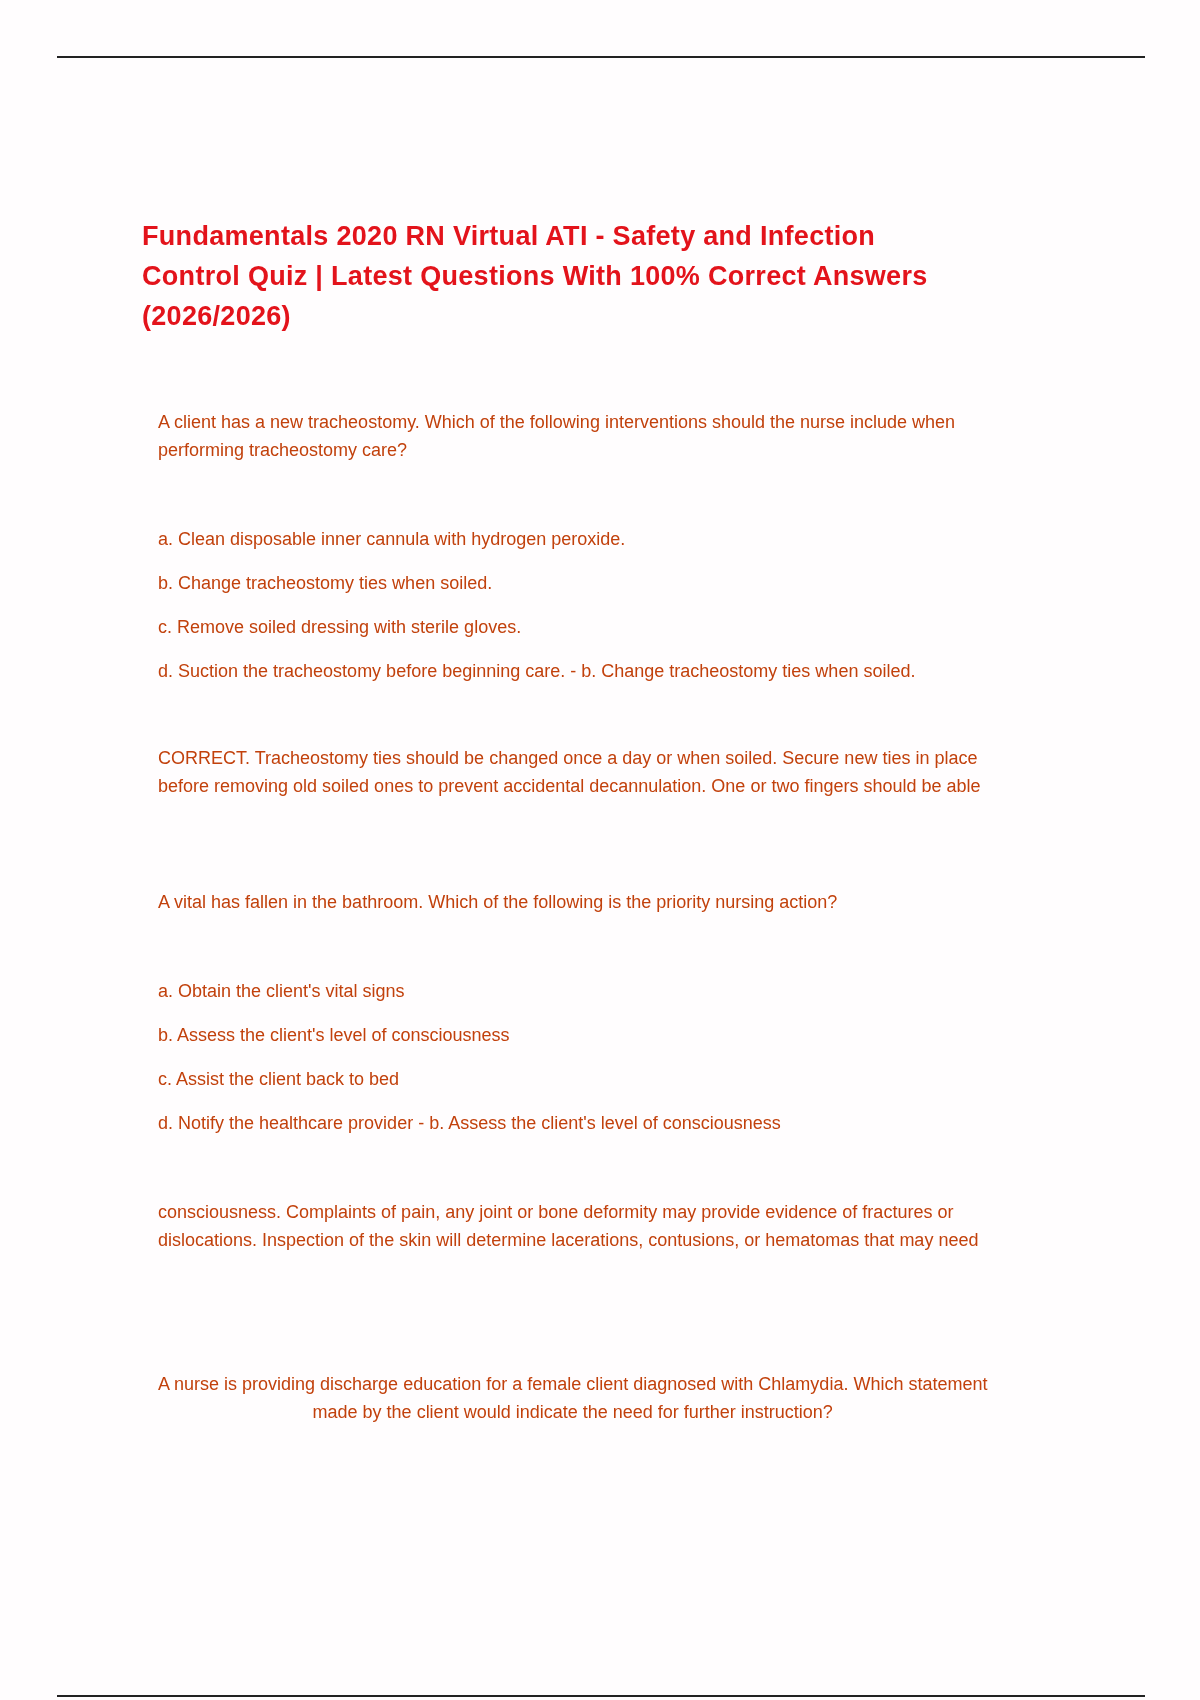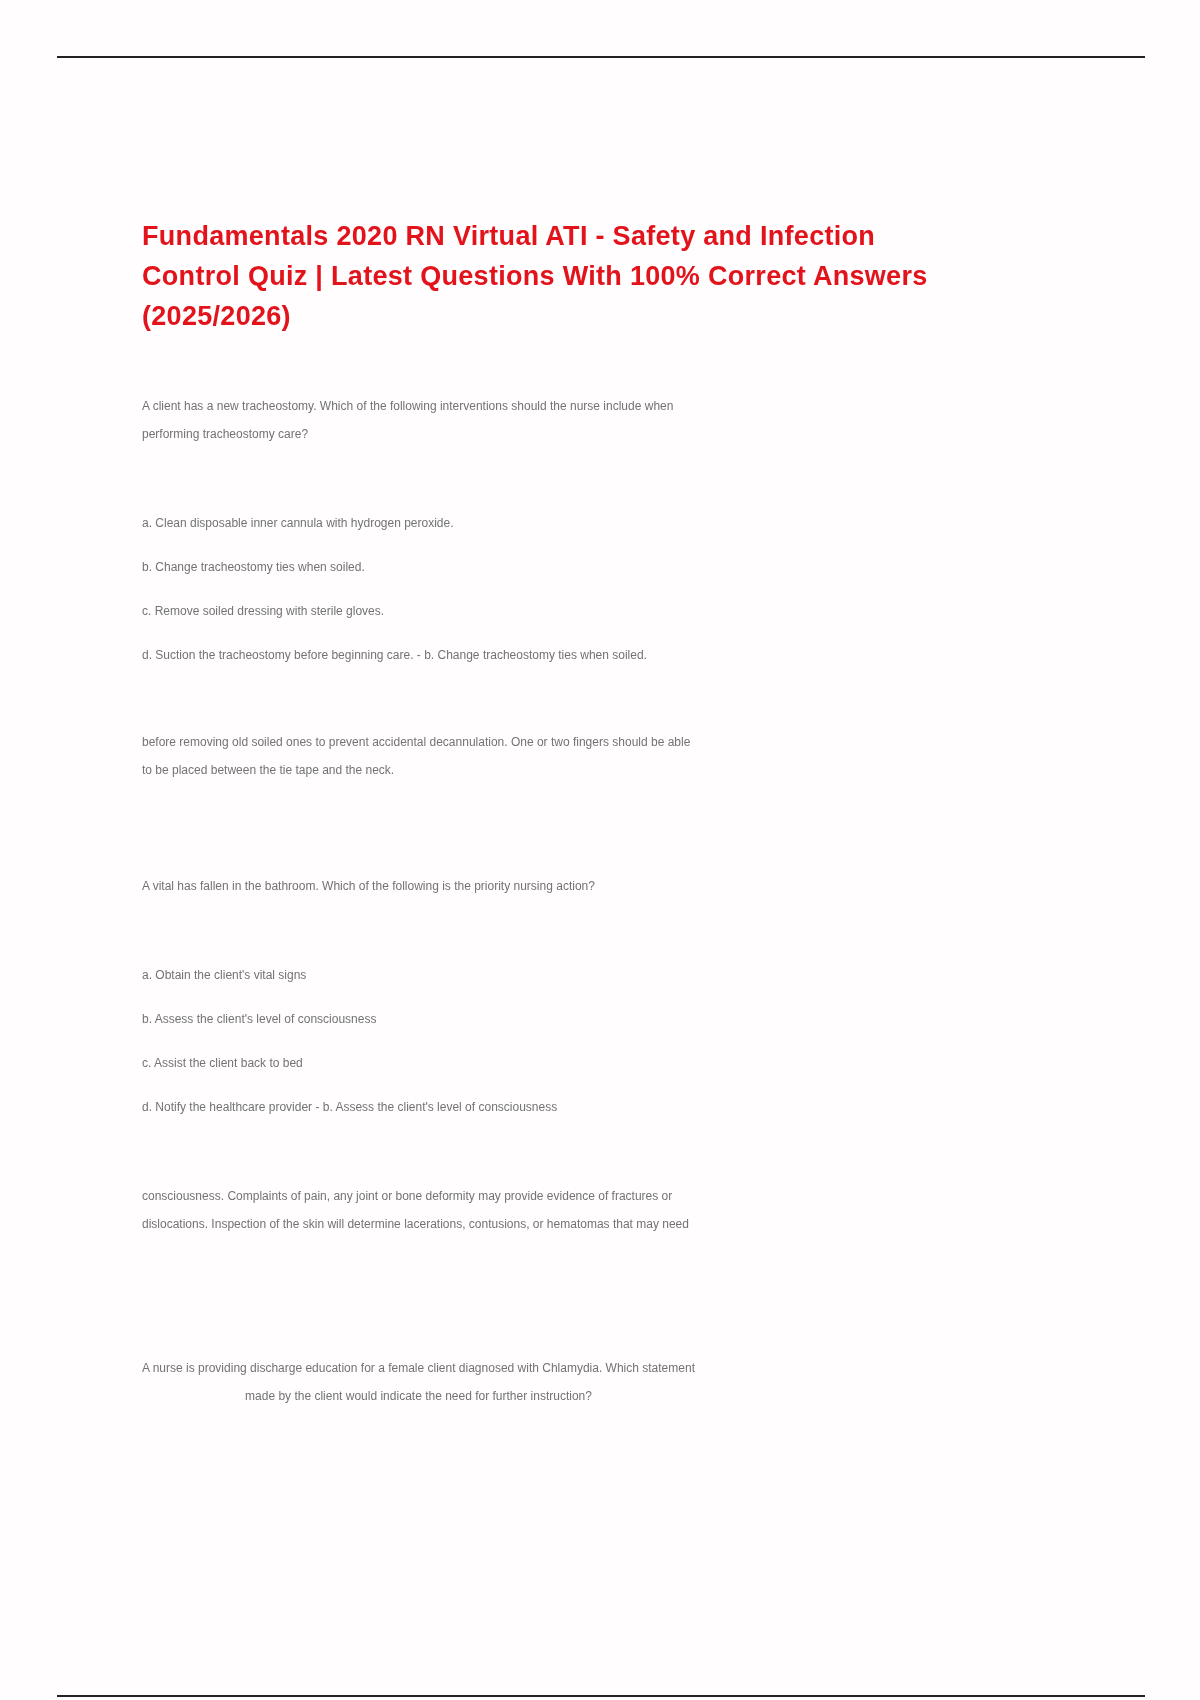--- a/index.html
+++ b/index.html
@@ -48,52 +48,52 @@
       font-size: 27px;
       line-height: 40px;
       color: #e3131b;
       letter-spacing: 0.3px;
     }
     .title span { display: block; white-space: nowrap; }
 
     .p {
       position: absolute;
       left: 0;
-      margin: 0;
-      font-size: 12px;
+      margin: 16px;
+      font-size: 18px;
       line-height: 28px;
-      color: #737373;
+      color: #c2410c;
       white-space: nowrap;
     }
     .p span { display: block; }
   </style>
 </head>
 <body>
 
 <div class="page">
   <div class="rule top"></div>
 
   <div class="content">
     <h1 class="title">
       <span>Fundamentals 2020 RN Virtual ATI - Safety and Infection</span>
       <span>Control Quiz | Latest Questions With 100% Correct Answers</span>
-      <span>(2025/2026)</span>
+      <span>(2026/2026)</span>
     </h1>
 
     <p class="p" style="top:392px;">
       <span>A client has a new tracheostomy. Which of the following interventions should the nurse include when</span>
       <span>performing tracheostomy care?</span>
     </p>
     <p class="p" style="top:509px;">a. Clean disposable inner cannula with hydrogen peroxide.</p>
     <p class="p" style="top:553px;">b. Change tracheostomy ties when soiled.</p>
     <p class="p" style="top:597px;">c. Remove soiled dressing with sterile gloves.</p>
     <p class="p" style="top:641px;">d. Suction the tracheostomy before beginning care. - b. Change tracheostomy ties when soiled.</p>
     <p class="p" style="top:728px;">
+      <span>CORRECT. Tracheostomy ties should be changed once a day or when soiled. Secure new ties in place</span>
       <span>before removing old soiled ones to prevent accidental decannulation. One or two fingers should be able</span>
-      <span>to be placed between the tie tape and the neck.</span>
     </p>
 
     <p class="p" style="top:872px;">
       <span>A vital has fallen in the bathroom. Which of the following is the priority nursing action?</span>
     </p>
     <p class="p" style="top:961px;">a. Obtain the client's vital signs</p>
     <p class="p" style="top:1005px;">b. Assess the client's level of consciousness</p>
     <p class="p" style="top:1049px;">c. Assist the client back to bed</p>
     <p class="p" style="top:1093px;">d. Notify the healthcare provider - b. Assess the client's level of consciousness</p>
     <p class="p" style="top:1182px;">

